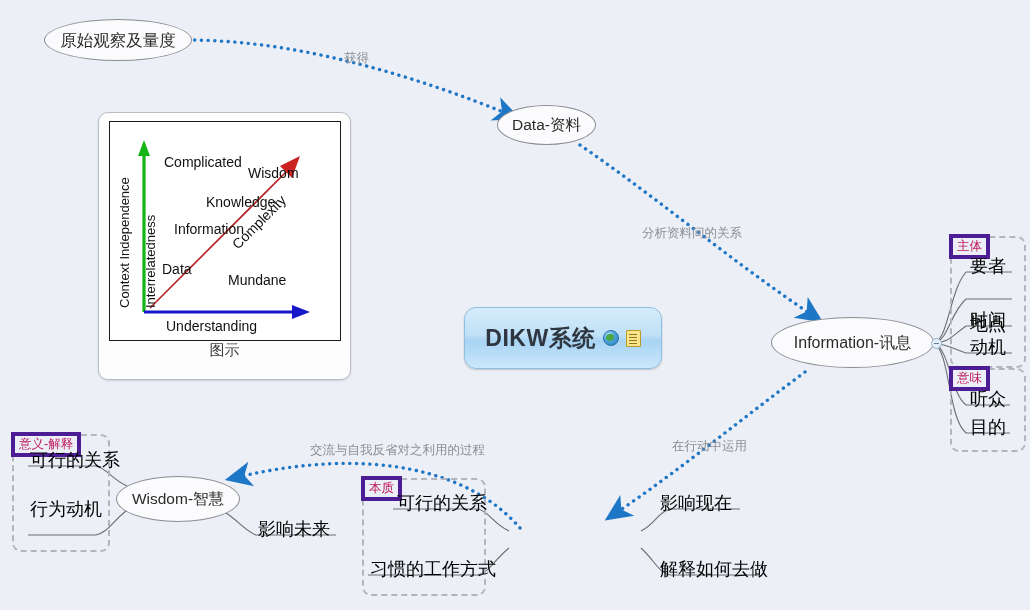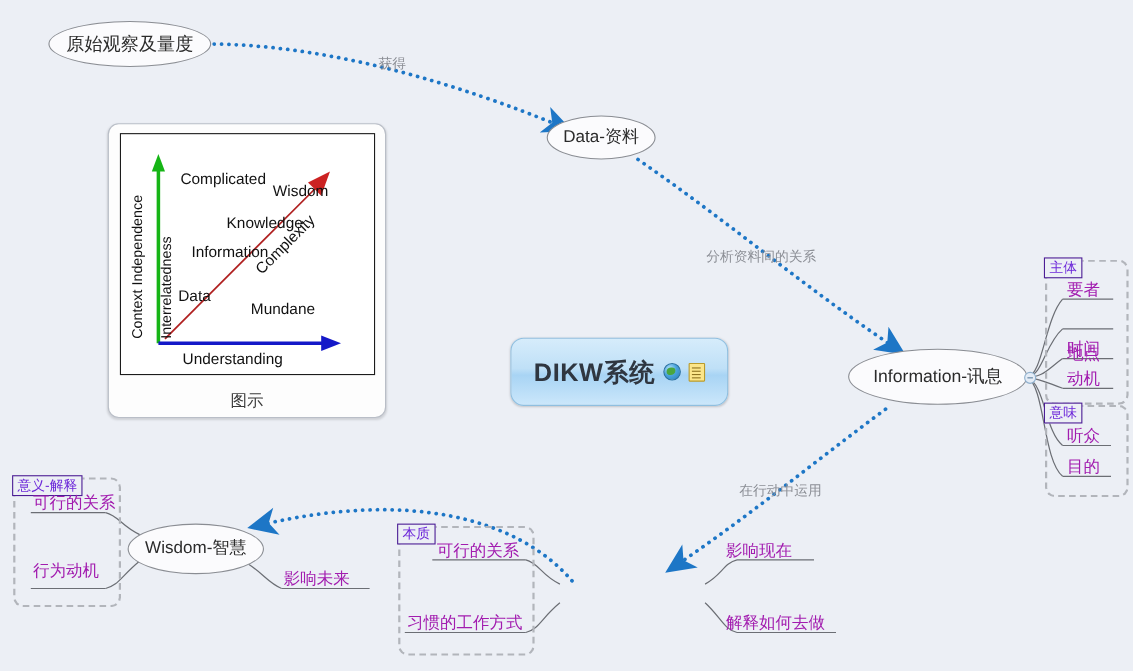--- a/index.html
+++ b/index.html
@@ -106,48 +106,48 @@
     width: 232px;
     height: 220px;
     border: 1px solid #1c1c1c;
     background: #ffffff;
     position: relative;
     box-sizing: border-box;
   }
   .image-caption {
     font-size: 15px;
     color: #3a3a3a;
-    margin-top: 14px;
+    margin-top: 0;
   }
   .dikw-svg { display: block; }
 
   
   .leaf {
     position: absolute;
-    font-size: 15px;
-    color: #a21caf;
+    font-size: 18px;
+    color: #000000;
     white-space: nowrap;
     padding-bottom: 2px;
     box-sizing: border-box;
   }
 
   
   .boundary {
     position: absolute;
     border: 2px dashed #b2b5bb;
     border-radius: 9px;
     box-sizing: border-box;
     background: transparent;
   }
   .boundary-title {
     position: absolute;
     font-size: 12.5px;
-    color: #6d28d9;
+    color: #be185d;
     background: #eceff5;
-    border: 1px solid #4c1d95;
+    border: 4px solid #4c1d95;
     padding: 1px 4px 2px 4px;
     white-space: nowrap;
     line-height: 1.15;
   }
 
   
   .rel-label {
     position: absolute;
     font-size: 12.5px;
     color: #8b8e95;
@@ -290,20 +290,21 @@
     <span class="root-label">DIKW系统</span>
     <span class="icon-globe"></span>
     <span class="icon-note"></span>
   </div>
 
   <div class="collapse-dot" style="left:931px; top:338px;"></div>
 
   <div class="rel-label" style="left:344px; top:50px;">获得</div>
   <div class="rel-label" style="left:642px; top:225px;">分析资料间的关系</div>
   <div class="rel-label" style="left:672px; top:438px;">在行动中运用</div>
+  <div class="rel-label" style="left:310px; top:442px;">交流与自我反省对之利用的过程</div>
 
   <div class="boundary" style="left:950px; top:236px; width:76px; height:132px;"></div>
   <div class="boundary-title" style="left:949px; top:234px;">主体</div>
   <div class="leaf" style="left:970px; top:254px;">要者</div>
   <div class="leaf" style="left:970px; top:281px;margin-top:31px;">地点</div>
   <div class="leaf" style="left:970px; top:308px;">时间</div>
   <div class="leaf" style="left:970px; top:335px;">动机</div>
 
   <div class="boundary" style="left:950px; top:368px; width:76px; height:84px;"></div>
   <div class="boundary-title" style="left:949px; top:366px;">意味</div>
@@ -314,17 +315,17 @@
   <div class="boundary-title" style="left:361px; top:476px;">本质</div>
   <div class="leaf" style="left:397px; top:491px;">可行的关系</div>
   <div class="leaf" style="left:370px; top:557px;">习惯的工作方式</div>
 
   <div class="leaf" style="left:660px; top:491px;">影响现在</div>
   <div class="leaf" style="left:660px; top:557px;">解释如何去做</div>
 
   <div class="boundary" style="left:12px; top:434px; width:98px; height:118px;"></div>
   <div class="boundary-title" style="left:11px; top:432px;">意义-解释</div>
   <div class="leaf" style="left:30px; top:448px;">可行的关系</div>
-  <div class="leaf" style="left:30px; top:510px;">行为动机</div>
+  <div class="leaf" style="left:30px; top:497px;">行为动机</div>
 
   <div class="leaf" style="left:258px; top:517px;">影响未来</div>
 
 </div>
 
 </body></html>

